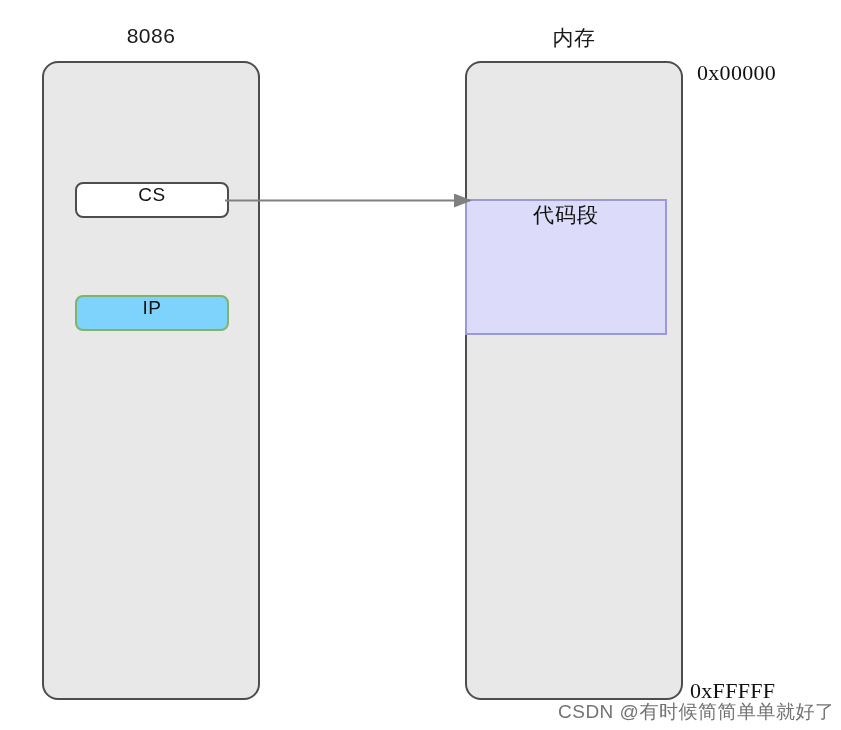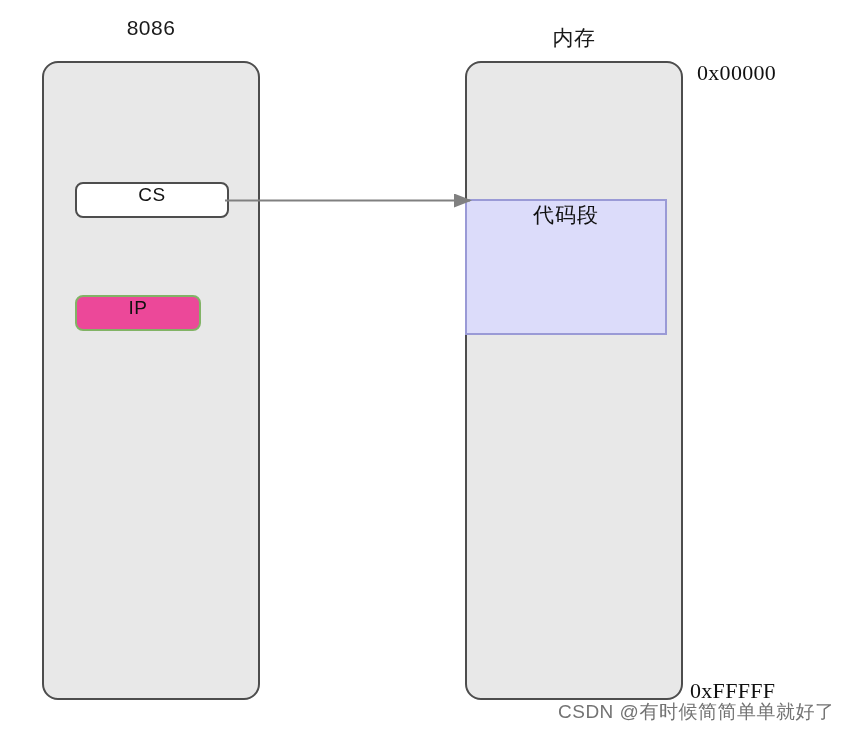--- a/index.html
+++ b/index.html
@@ -20,21 +20,21 @@
 
   
   .col-title {
     position: absolute;
     font-size: 21px;
     color: #1a1a1a;
     text-align: center;
     letter-spacing: 0.5px;
     white-space: nowrap;
   }
-  #cpu-title  { left: 42px;  top: 16px; width: 218px; }
+  #cpu-title  { left: 42px;  top: 24px; width: 218px; }
   #mem-title  { left: 465px; top: 24px; width: 218px; }
 
   
   .panel {
     position: absolute;
     background: #e8e8e8;
     border: 2px solid #4d4d4d;
     border-radius: 16px;
     box-sizing: border-box;
   }
@@ -51,22 +51,22 @@
     font-size: 19px;
     color: #111111;
     letter-spacing: 0.5px;
   }
   #reg-cs {
     left: 75px; top: 182px; width: 154px; height: 36px;
     background: #ffffff;
     border: 2px solid #4d4d4d;
   }
   #reg-ip {
-    left: 75px; top: 295px; width: 126px; height: 36px;
-    background: #ec4899;
+    left: 75px; top: 295px; width: 154px; height: 36px;
+    background: #7dd3fc;
     border: 2px solid #82b366;
   }
 
   
   #code-segment {
     position: absolute;
     left: 465px;
     top: 199px;
     width: 202px;
     height: 136px;

